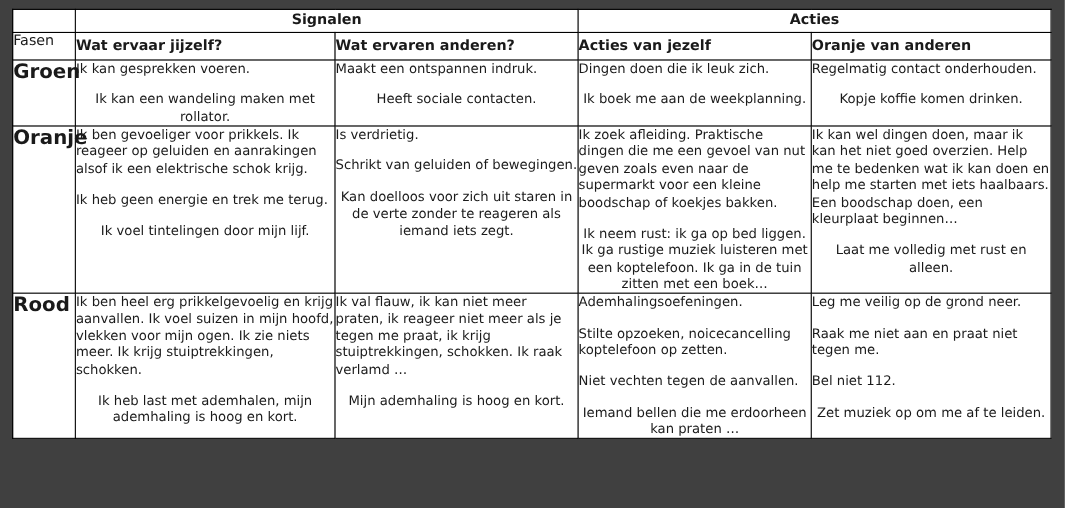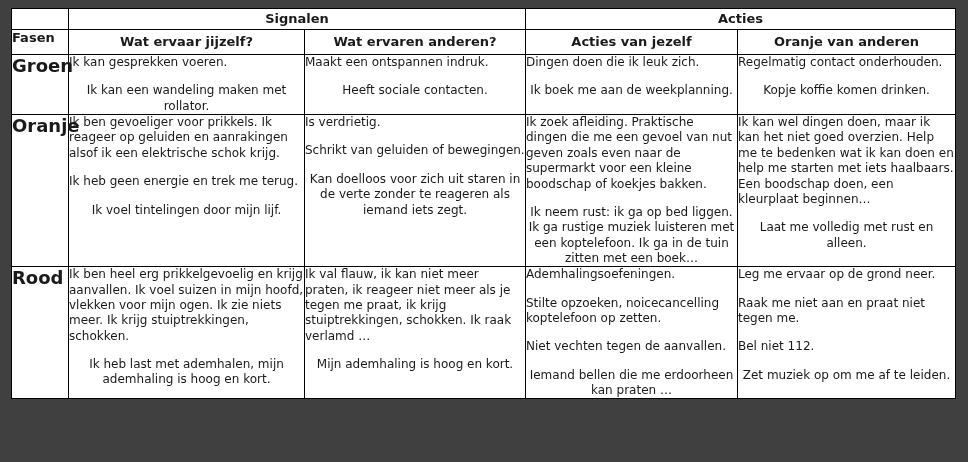--- a/index.html
+++ b/index.html
@@ -45,30 +45,30 @@
   .hdr-group {
     text-align: center;
     font-weight: bold;
     font-size: 13px;
     height: 20px;
     line-height: 20px;
     padding: 0 2px;
     background: #ffffff;
   }
   .hdr-sub {
-    text-align: center;
+    text-align: left;
     font-weight: bold;
     font-size: 13px;
     height: 24px;
     line-height: 24px;
     padding: 0 2px;
     background: #ffffff;
   }
   .hdr-fasen {
-    font-weight: bold;
+    font-weight: normal;
     font-size: 13px;
     text-align: left;
     padding: 0 0 0 6px;
     background: #ffffff;
     vertical-align: middle;
   }
   .corner-blank {
     background: #ffffff;
   }
 
@@ -184,21 +184,21 @@
             <p>Ik val flauw, ik kan niet meer praten, ik reageer niet meer als je tegen me praat, ik krijg stuiptrekkingen, schokken. Ik raak verlamd …</p>
             <p>Mijn ademhaling is hoog en kort.</p>
           </td>
           <td class="cell">
             <p>Ademhalingsoefeningen.</p>
             <p>Stilte opzoeken, noicecancelling koptelefoon op zetten.</p>
             <p>Niet vechten tegen de aanvallen.</p>
             <p>Iemand bellen die me erdoorheen kan praten …</p>
           </td>
           <td class="cell">
-            <p>Leg me ervaar op de grond neer.</p>
+            <p>Leg me veilig op de grond neer.</p>
             <p>Raak me niet aan en praat niet tegen me.</p>
             <p>Bel niet 112.</p>
             <p>Zet muziek op om me af te leiden.</p>
           </td>
         </tr>
       </tbody>
   </table>
 
 </div>
 

